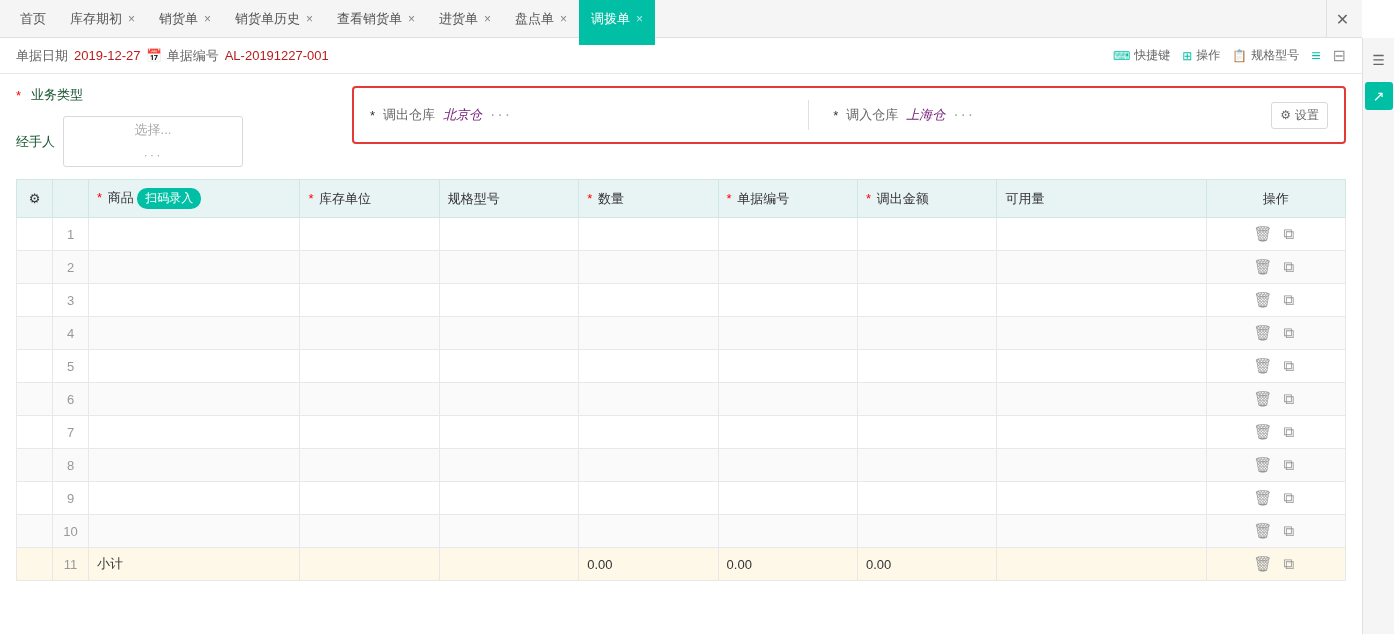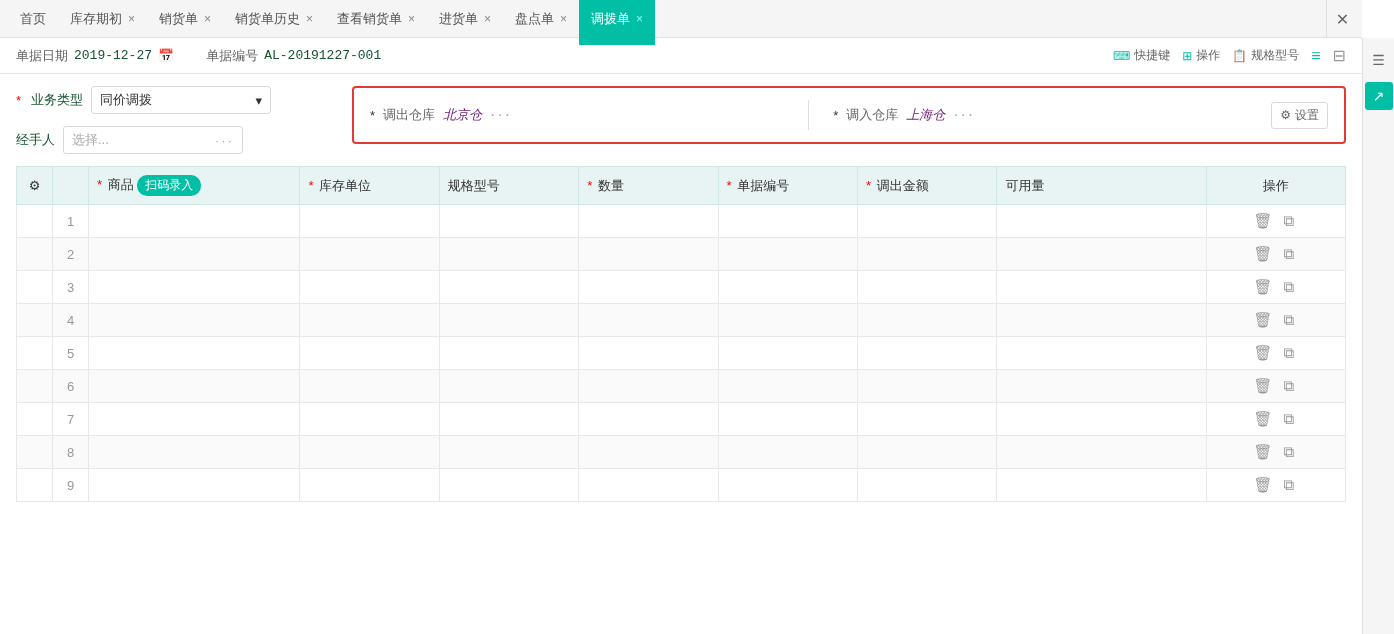--- a/index.html
+++ b/index.html
@@ -37,31 +37,31 @@
       cursor: pointer;
     }
     .tab.active .close-btn { color: #fff; }
 
     
     .toolbar {
       display: flex;
       align-items: center;
       padding: 8px 16px;
       border-bottom: 1px solid #e8e8e8;
-      gap: 32px;
+      gap: 4px;
     }
     .toolbar-item {
       display: flex;
       align-items: center;
       gap: 6px;
       font-size: 13px;
       color: #333;
     }
     .toolbar-item .label { color: #666; }
-    .toolbar-item .value { color: #14532d; font-family: Liberation Mono, monospace; }
+    .toolbar-item .value { color: #b91c1c; }
     .toolbar-right {
       margin-left: auto;
       display: flex;
       align-items: center;
       gap: 12px;
     }
     .toolbar-right-btn {
       display: flex;
       align-items: center;
       gap: 4px;
@@ -348,28 +348,24 @@
         <span style="font-size:16px; color:#999;">⊟</span>
       </div>
     </div>
   </div>
 
   <div class="form-area">
     <div class="form-left">
       <div class="form-field">
         <span class="required">*</span>
         <span class="field-label">业务类型</span>
-        <div class="form-select">
-          <span>同价调拨</span>
-          <span>▾</span>
-        </div>
       </div>
       <div class="form-field">
         <span class="field-label">经手人</span>
-        <div class="form-select" style="color:#aaa;">
+        <div class="form-select" style="color:#aaa;flex-direction:column;">
           <span>选择...</span>
           <span style="letter-spacing:2px;">···</span>
         </div>
       </div>
     </div>
 
     <div class="red-box">
       <div class="warehouse-field">
         <span class="required">*</span>
         <span class="warehouse-label">调出仓库</span>
@@ -577,20 +573,54 @@
         <td></td>
         <td></td>
         <td></td>
         <td>
           <div class="action-cell">
             <span class="icon-btn" title="删除">🗑</span>
             <span class="icon-btn" title="复制">⧉</span>
           </div>
         </td>
       </tr>
+          <tr>
+        <td></td>
+        <td class="row-num">10</td>
+        <td></td>
+        <td></td>
+        <td></td>
+        <td></td>
+        <td></td>
+        <td></td>
+        <td></td>
+        <td>
+          <div class="action-cell">
+            <span class="icon-btn" title="删除">🗑</span>
+            <span class="icon-btn" title="复制">⧉</span>
+          </div>
+        </td>
+      </tr>
+          <tr class="subtotal-row">
+        <td></td>
+        <td class="row-num">11</td>
+        <td>小计</td>
+        <td></td>
+        <td></td>
+        <td>0.00</td>
+        <td>0.00</td>
+        <td>0.00</td>
+        <td></td>
+        <td>
+          <div class="action-cell">
+            <span class="icon-btn" title="删除">🗑</span>
+            <span class="icon-btn" title="复制">⧉</span>
+          </div>
+        </td>
+      </tr>
         </tbody>
     </table>
   </div>
 </div>
 
 <div class="right-sidebar">
   <div class="sidebar-icon">☰</div>
   <div class="sidebar-icon active" style="background:#00bfa5;color:#fff;">↗</div>
 </div>
 

